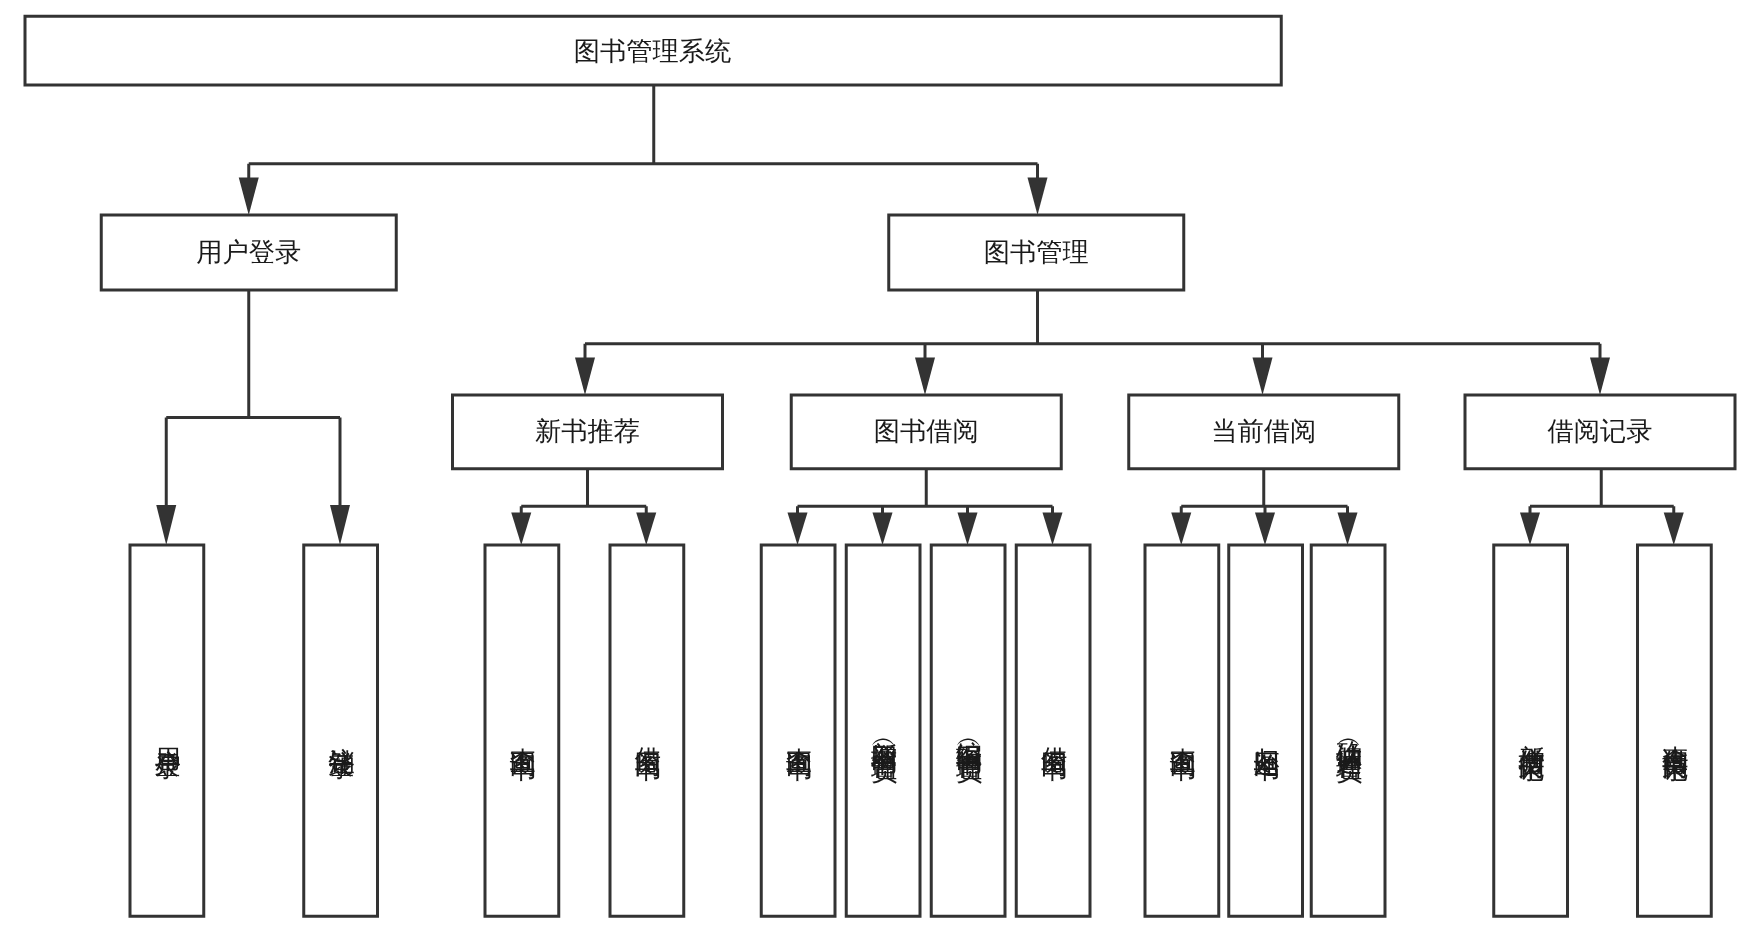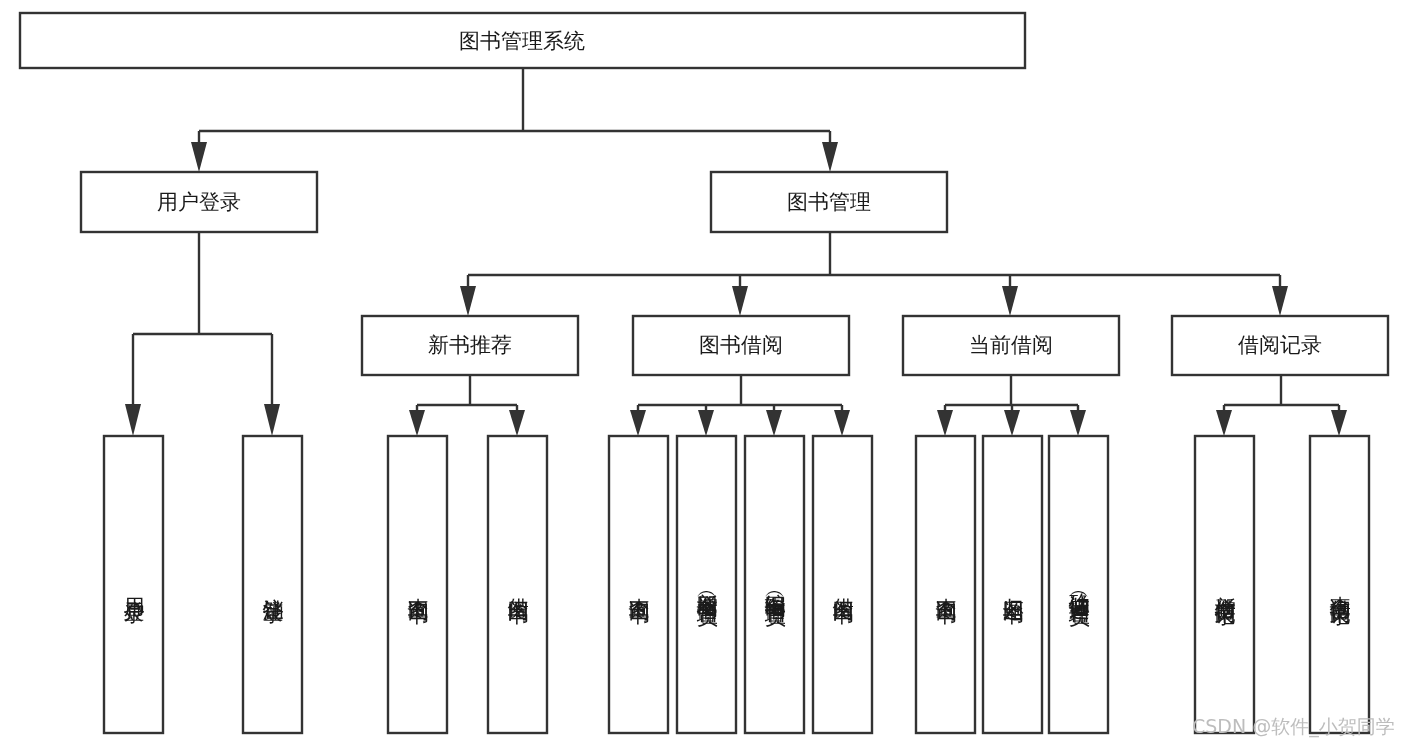--- a/index.html
+++ b/index.html
@@ -191,15 +191,14 @@
   <div class="node-label-v" style="left:745px; top:436px; width:59px; height:297px;">编辑图书（管理员）</div>
   <div class="node-label-v" style="left:813px; top:436px; width:59px; height:297px;">借阅图书</div>
 
   <div class="node-label-v" style="left:916px; top:436px; width:59px; height:297px;">查询图书</div>
   <div class="node-label-v" style="left:983px; top:436px; width:59px; height:297px;">归还图书</div>
   <div class="node-label-v" style="left:1049px; top:436px; width:59px; height:297px;">确认归还（管理员）</div>
 
   <div class="node-label-v" style="left:1195px; top:436px; width:59px; height:297px;">新增借阅记录</div>
   <div class="node-label-v" style="left:1310px; top:436px; width:59px; height:297px;">查询借阅记录</div>
 
-  <div class="watermark" style="left:1192px; top:714px;">CSDN @软件_小贺同学</div>
 
 </div>
 
 </body></html>

